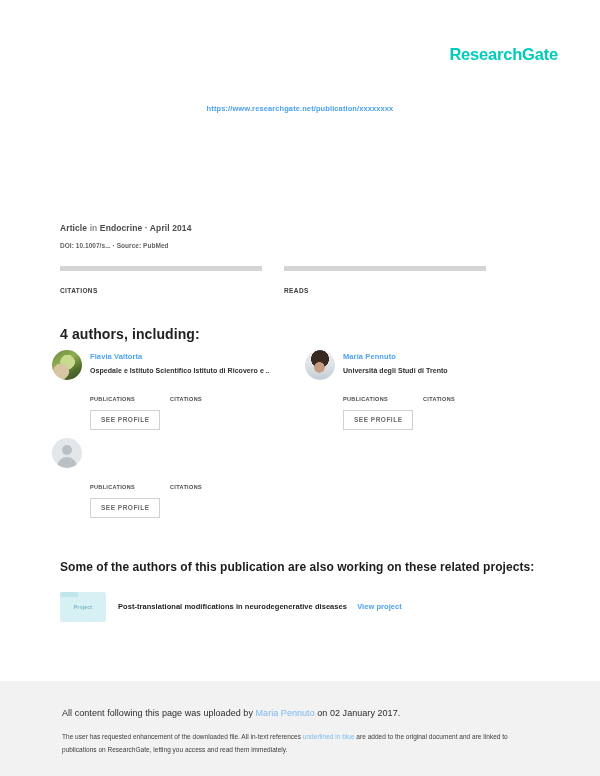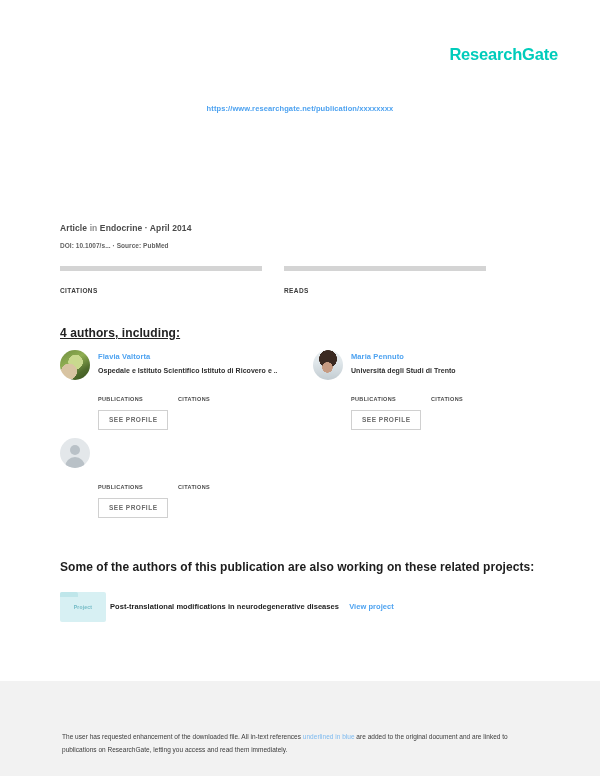--- a/index.html
+++ b/index.html
@@ -122,30 +122,29 @@
     color: #3a3a3a;
     letter-spacing: 0.4px;
     line-height: 10px;
   }
 
   
   .authors-head {
     position: absolute;
     left: 60px;
     top: 326px;
-    font-size: 12px;
+    font-size: 14px;
     font-weight: bold;
     color: #222;
     letter-spacing: 0.1px;
-    text-decoration: underline;
   }
 
   .authors-grid {
     position: absolute;
-    left: 60px;
+    left: 52px;
     top: 350px;
     width: 470px;
   }
   .author-row {
     display: flex;
     gap: 36px;
   }
   .author {
     width: 217px;
     position: relative;
@@ -272,21 +271,21 @@
     color: #1d1d1d;
     letter-spacing: 0.05px;
     white-space: nowrap;
   }
   .project-row {
     position: absolute;
     left: 60px;
     top: 592px;
     display: flex;
     align-items: center;
-    gap: 4px;
+    gap: 12px;
     width: 470px;
   }
   .project-thumb {
     width: 46px;
     height: 30px;
     background: #d7f0f3;
     border-radius: 2px;
     position: relative;
     flex: 0 0 46px;
   }
@@ -480,18 +479,21 @@
       </div>
       <div class="project-text">
         <span>Post-translational modifications in neurodegenerative diseases</span>
         <span class="project-link">View project</span>
       </div>
     </div>
 
   </div>
 
   <div class="footer">
+    <div class="footer-main">
+      <span>All content following this page was uploaded by </span><span class="uploader">Maria Pennuto</span><span> on 02 January 2017.</span>
+    </div>
     <div class="footer-note">
       <span>The user has requested enhancement of the downloaded file. All in-text references </span><span class="blue">underlined in blue</span><span> are added to the original document and are linked to publications on ResearchGate, letting you access and read them immediately.</span>
     </div>
   </div>
 
 </div>
 
 </body></html>

